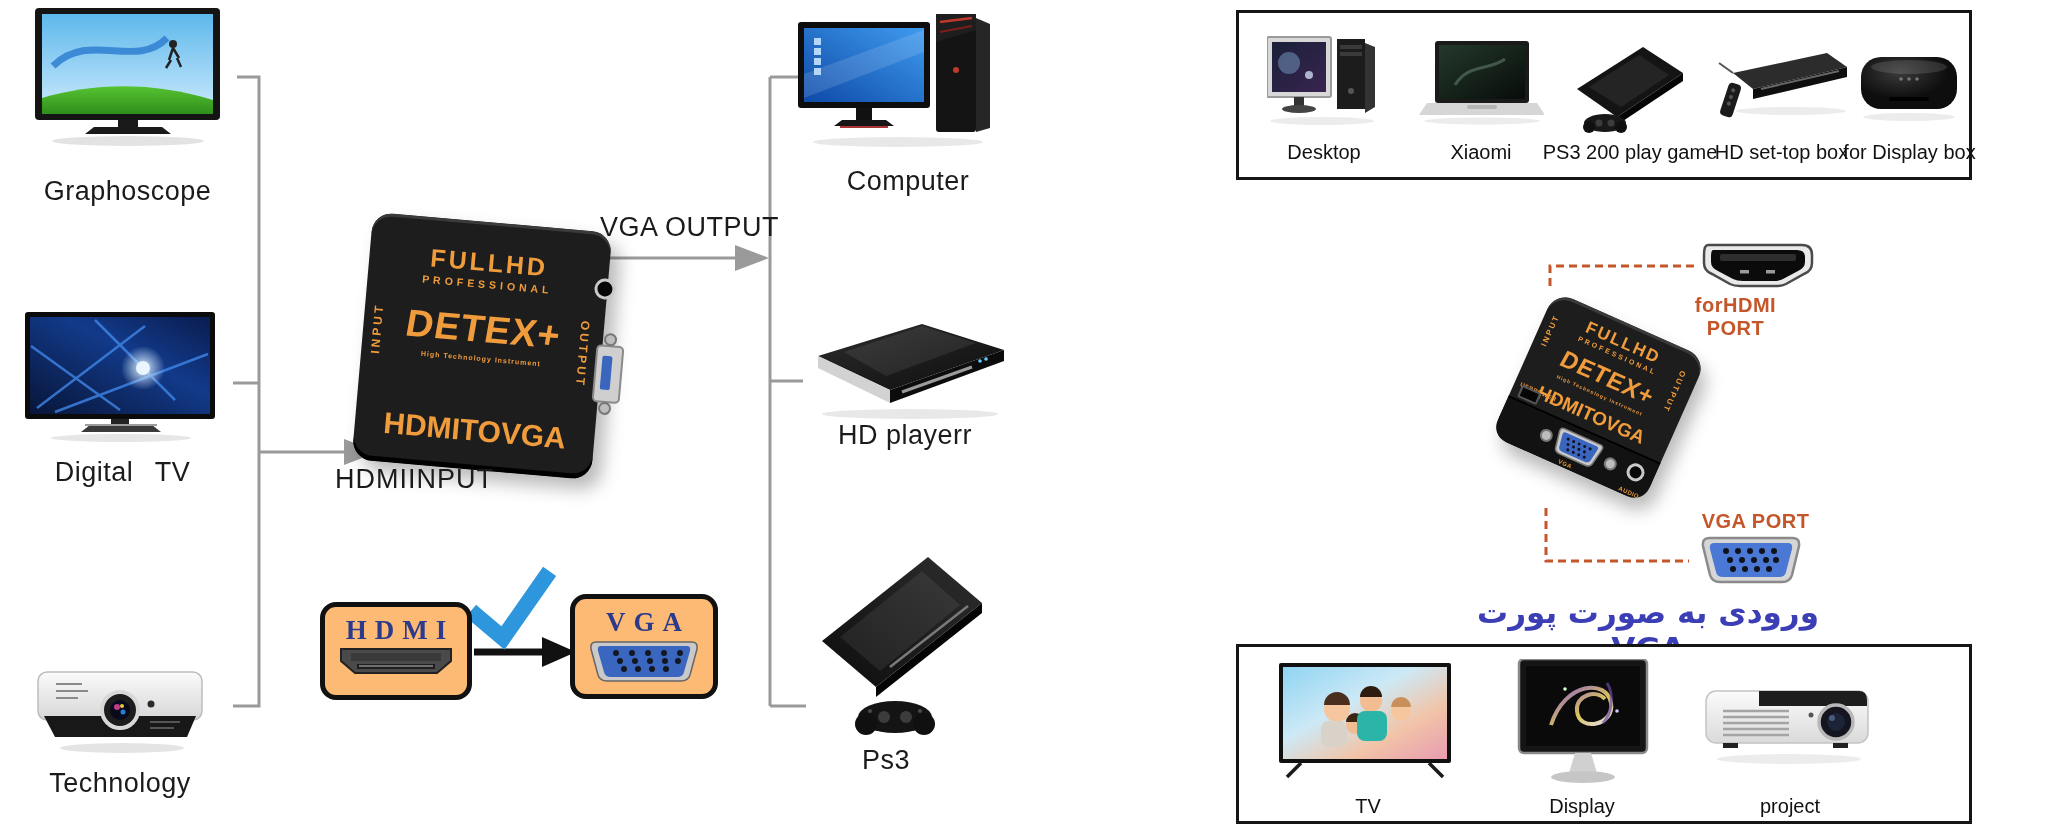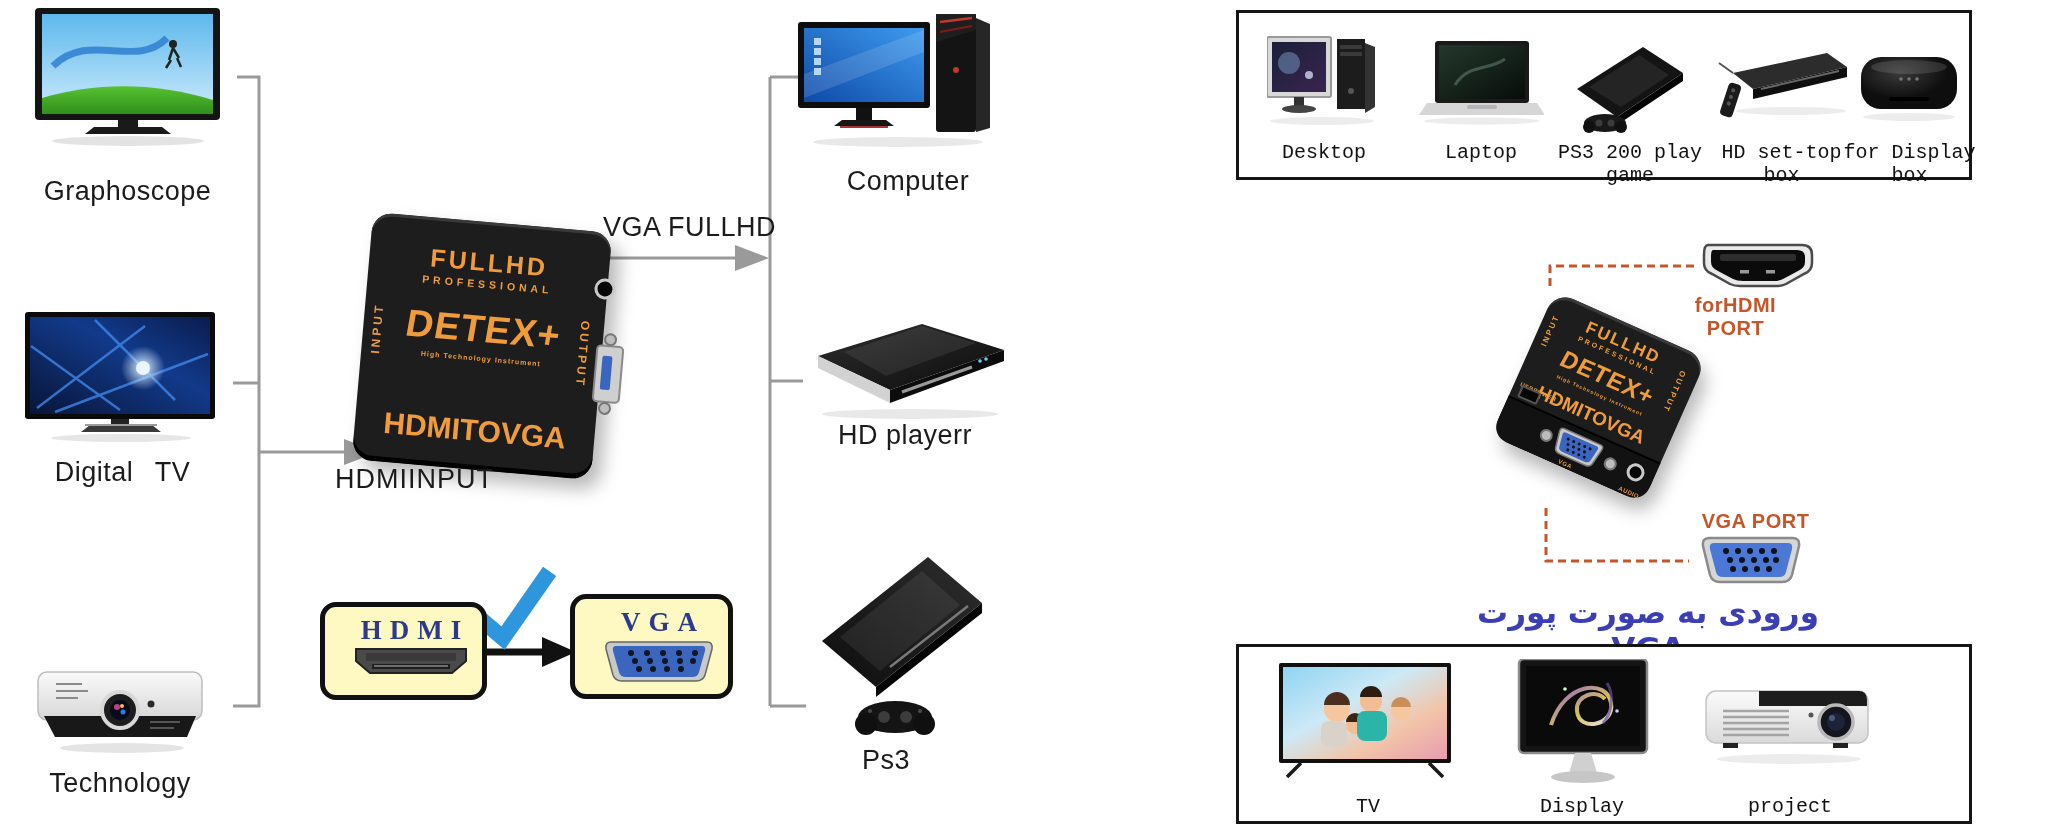--- a/index.html
+++ b/index.html
@@ -4,21 +4,21 @@
 <style>
   html,body{margin:0;padding:0;background:#fff;}
   #canvas{position:relative;width:2048px;height:825px;background:#fff;overflow:hidden;
           font-family:"Liberation Sans",sans-serif;}
   svg{display:block;}
   .abs{position:absolute;}
   .dlabel{position:absolute;font-size:27px;color:#1b1b1b;text-align:center;letter-spacing:.5px;}
   .ws{word-spacing:14px;}
   .sm-label{position:absolute;font-size:20px;color:#111;text-align:center;}
   
-  .frame-box{position:absolute;border:3px solid #151515;background:#fff;font-family:Liberation Mono, monospace;}
+  .frame-box{position:absolute;border:3px solid #151515;background:#fff;}
   
   .caption{position:absolute;font-family:"DejaVu Sans",sans-serif;font-weight:bold;
            font-size:31px;color:var(--persian_blue,#3b3eb5);text-align:center;direction:rtl;}
   
   .port-label{position:absolute;font-size:20px;font-weight:bold;color:var(--callout_orange,#c4562a);
               text-align:center;letter-spacing:.5px;}
   
   .converter{position:absolute;background:#1d1d1d;border-radius:20px;
              box-shadow:inset 0 3px 0 #3a3a3a,inset 0 -5px 0 #000,10px 10px 18px rgba(0,0,0,.28);}
   .converter span{position:absolute;left:0;width:100%;text-align:center;
@@ -43,21 +43,21 @@
   .converter.small .cv-prof{top:30px;font-size:7px;letter-spacing:2.5px;}
   .converter.small .cv-detex{top:44px;font-size:24px;}
   .converter.small .cv-tagline{top:74px;font-size:5px;}
   .converter.small .cv-logo{bottom:48px;font-size:19px;}
   .converter.small .cv-vert{font-size:8px;letter-spacing:2px;margin-top:-40px;}
   .front-band{position:absolute;left:0;right:0;bottom:0;height:44px;background:#121212;
               border-radius:0 0 16px 16px;box-shadow:inset 0 2px 0 #000;}
   .tiny-port-label{position:absolute;font-size:6px;font-weight:bold;color:var(--accent_orange,#f09c3c);
                    letter-spacing:.5px;}
   
-  .picto{position:absolute;background:#fef9c3;border:5px solid #111;border-radius:16px;text-align:center;padding-left:15px;}
+  .picto{position:absolute;background:#fdba74;border:5px solid #111;border-radius:16px;text-align:center;}
   .picto .ptxt{display:block;margin-top:8px;font-family:"Liberation Serif",serif;font-weight:bold;
                font-size:27px;letter-spacing:8px;color:var(--icon_navy,#2b3a8c);text-indent:8px;}
 </style>
 </head>
 <body>
 
 <div id="canvas">
 
   <svg class="abs" style="left:0;top:0" width="2048" height="825" viewBox="0 0 2048 825">
     <g stroke="#9a9a9a" stroke-width="3" fill="none">
@@ -177,21 +177,21 @@
     <span class="cv-vert cv-output">OUTPUT</span>
     <div class="audiojack" style="right:-8px;top:46px"></div>
     <div class="vgaport-v" style="right:-22px;top:112px">
       <div class="blue"></div>
       <div class="screw" style="left:5px;top:-14px"></div>
       <div class="screw" style="left:5px;bottom:-14px"></div>
     </div>
   </div>
 
   <div class="dlabel" style="left:264px;top:464px;width:230px;text-align:right;letter-spacing:1px">HDMIINPUT</div>
-  <div class="dlabel" style="left:597px;top:212px;width:185px">VGA FULLHD</div>
+  <div class="dlabel" style="left:597px;top:212px;width:185px">VGA OUTPUT</div>
 
   <div class="abs" style="left:800px;top:318px">
     <svg width="215" height="105" viewBox="0 0 215 105">
       <defs>
         <linearGradient id="slab1" x1="0" y1="0" x2="1" y2="1">
           <stop offset="0" stop-color="#2d2d2d"></stop>
             <stop offset="1" stop-color="#0d0d0d"></stop>
         </linearGradient>
       </defs>
       <polygon points="18,38 122,6 204,32 90,72" fill="url(#slab1)"></polygon>
@@ -324,21 +324,21 @@
             <stop offset="1" stop-color="#070d09"></stop>
           </linearGradient>
         </defs>
       <rect x="16" y="0" width="94" height="62" rx="3" fill="#1a1a1a"></rect>
       <rect x="20" y="4" width="86" height="54" fill="url(#lapg)"></rect>
       <path d="M36 44 C50 22 70 30 86 18" stroke="#6d8c77" stroke-width="3" fill="none" opacity=".5"></path>
       <polygon points="8,62 118,62 126,74 0,74" fill="#d6d6d6"></polygon>
       <rect x="48" y="64" width="30" height="4" rx="2" fill="#b5b5b5"></rect>
       <ellipse cx="63" cy="80" rx="58" ry="3.5" fill="#ececec"></ellipse>
     </svg>
-    <div class="sm-label" style="left:182px;top:128px;width:120px">Laptop</div>
+    <div class="sm-label" style="left:182px;top:128px;width:120px">Xiaomi</div>
 
     <svg class="abs" style="left:330px;top:26px" width="125" height="100" viewBox="0 0 125 100">
       <polygon points="8,50 74,8 114,34 48,78" fill="#141414"></polygon>
       <polygon points="48,78 114,34 114,42 48,86" fill="#050505"></polygon>
       <polygon points="20,48 70,16 100,36 52,68" fill="#fff" opacity=".07"></polygon>
       <ellipse cx="36" cy="84" rx="21" ry="9" fill="#181818"></ellipse>
       <circle cx="20" cy="88" r="6" fill="#101010"></circle>
         <circle cx="52" cy="88" r="6" fill="#101010"></circle>
       <circle cx="30" cy="84" r="3.5" fill="#3c3c3c"></circle>
         <circle cx="42" cy="84" r="3.5" fill="#3c3c3c"></circle>

